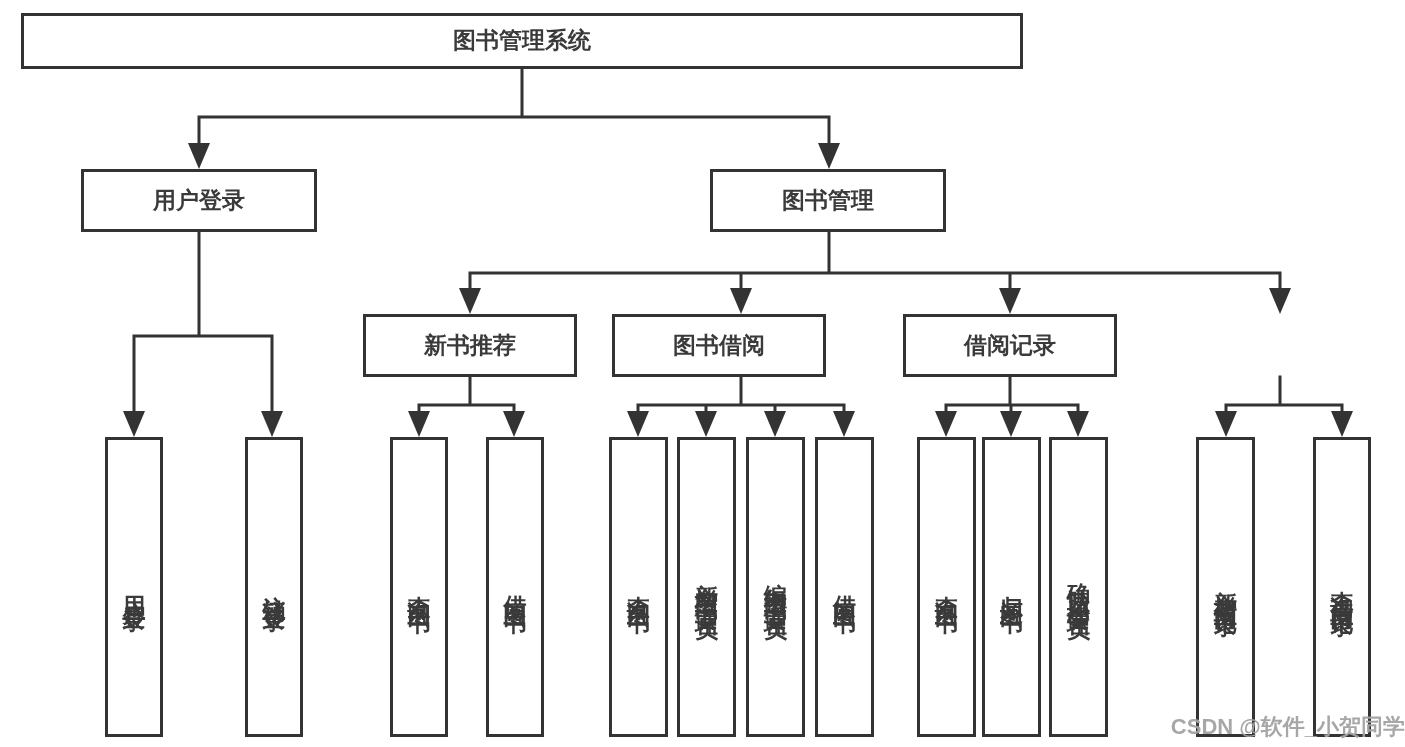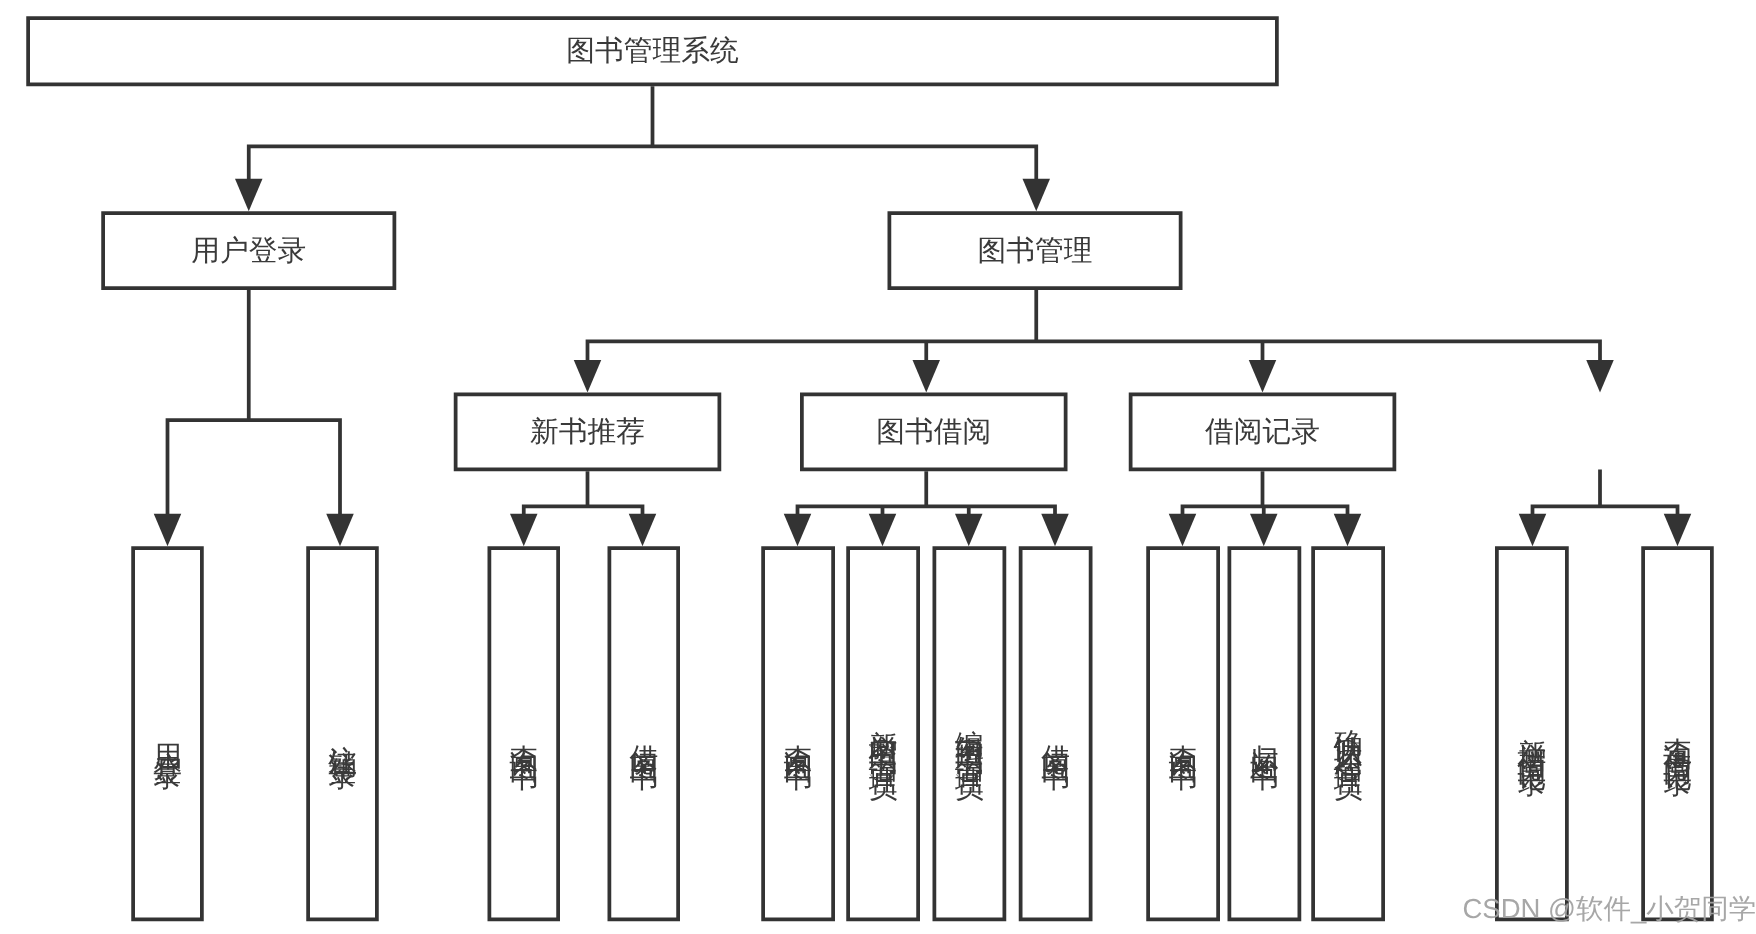--- a/index.html
+++ b/index.html
@@ -9,20 +9,21 @@
     --background:#ffffff;
     --watermark:#a3a3a3;
   }
   html,body{margin:0;padding:0;background:var(--background);}
   .canvas{
     position:relative;
     width:1405px;height:747px;
     background:var(--background);
     overflow:hidden;
     font-family:"Liberation Sans","DejaVu Sans",sans-serif;
+    font-weight:bold;
   }
   .connectors{position:absolute;left:0;top:0;width:1405px;height:747px;}
   .connectors path{stroke:var(--line);stroke-width:3;fill:none;stroke-linecap:square;}
   .connectors polygon{fill:var(--line);stroke:none;}
   .node{
     position:absolute;
     box-sizing:border-box;
     border:3px solid var(--box-border);
     background:var(--background);
     display:flex;align-items:center;justify-content:center;
@@ -89,21 +90,21 @@
     <polygon points="1215,411 1237,411 1226,437"></polygon>
     <polygon points="1331,411 1353,411 1342,437"></polygon>
   </svg>
 
   <div class="node h" style="left:21px;top:13px;width:1002px;height:56px">图书管理系统</div>
 
   <div class="node h" style="left:81px;top:169px;width:236px;height:63px">用户登录</div>
   <div class="node h" style="left:363px;top:314px;width:214px;height:63px">新书推荐</div>
 
   <div class="node h" style="left:710px;top:169px;width:236px;height:63px">图书管理</div>
-  <div class="node h" style="left:640px;top:314px;width:214px;height:63px">图书借阅</div>
+  <div class="node h" style="left:612px;top:314px;width:214px;height:63px">图书借阅</div>
   <div class="node h" style="left:903px;top:314px;width:214px;height:63px">借阅记录</div>
 
   <div class="node v" style="left:105px;top:437px;width:58px;height:300px">用户登录</div>
   <div class="node v" style="left:245px;top:437px;width:58px;height:300px">注销登录</div>
 
   <div class="node v" style="left:390px;top:437px;width:58px;height:300px">查询图书</div>
   <div class="node v" style="left:486px;top:437px;width:58px;height:300px">借阅图书</div>
 
   <div class="node v" style="left:609px;top:437px;width:59px;height:300px">查询图书</div>
   <div class="node v" style="left:677px;top:437px;width:59px;height:300px">新增图书（管理员）</div>

